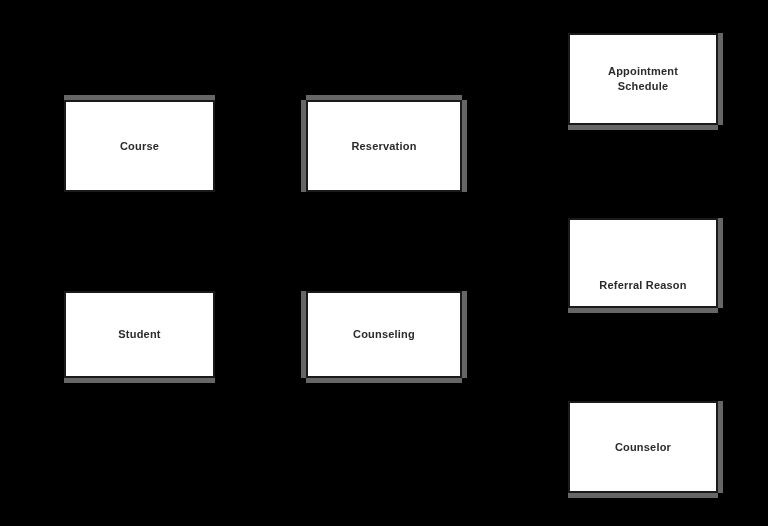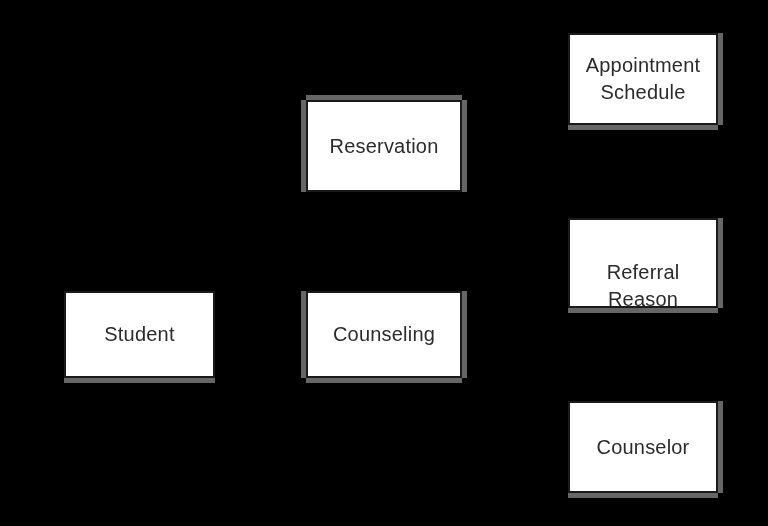--- a/index.html
+++ b/index.html
@@ -32,22 +32,22 @@
     height: 100%;
     box-sizing: border-box;
     background: #ffffff;
     border: 2px solid #1a1a1a;
     display: flex;
     align-items: center;
     justify-content: center;
     z-index: 2;
   }
   .entity-label {
-    font-size: 20px;
-    font-weight: normal;
+    font-size: 11px;
+    font-weight: bold;
     color: #2b2b2b;
     text-align: center;
     line-height: 1.35;
     letter-spacing: 0.2px;
     padding: 0 6px;
     white-space: pre-line;
   }
   
   .bar {
     position: absolute;
@@ -56,20 +56,26 @@
   }
   .bar-top    { left: 0;   top: -5px;  width: 100%;  height: 5px; }
   .bar-bottom { left: 0;   bottom: -5px; width: 100%; height: 5px; }
   .bar-left   { top: 0;    left: -5px; width: 5px;   height: 100%; }
   .bar-right  { top: 0;    right: -5px; width: 5px;  height: 100%; }
 </style>
 </head>
 <body>
 
 <div id="canvas" style="background: rgb(0, 0, 0);">
+    <div class="entity" style="left: 64px; top: 100px; width: 151px; height: 92px;">
+      <div class="bar bar-top" style="background: rgb(102, 102, 102);"></div>
+      <div class="entity-box" style="background: rgb(255, 255, 255); border-color: rgb(26, 26, 26);">
+        <div class="entity-label" style="color: rgb(43, 43, 43);">Course</div>
+      </div>
+    </div>
     <div class="entity" style="left: 306px; top: 100px; width: 156px; height: 92px;">
       <div class="bar bar-top" style="background: rgb(102, 102, 102);"></div>
       <div class="bar bar-left" style="background: rgb(102, 102, 102);"></div>
       <div class="bar bar-right" style="background: rgb(102, 102, 102);"></div>
       <div class="entity-box" style="background: rgb(255, 255, 255); border-color: rgb(26, 26, 26);">
         <div class="entity-label" style="color: rgb(43, 43, 43);">Reservation</div>
       </div>
     </div>
     <div class="entity" style="left: 568px; top: 33px; width: 150px; height: 92px;">
       <div class="bar bar-right" style="background: rgb(102, 102, 102);"></div>

